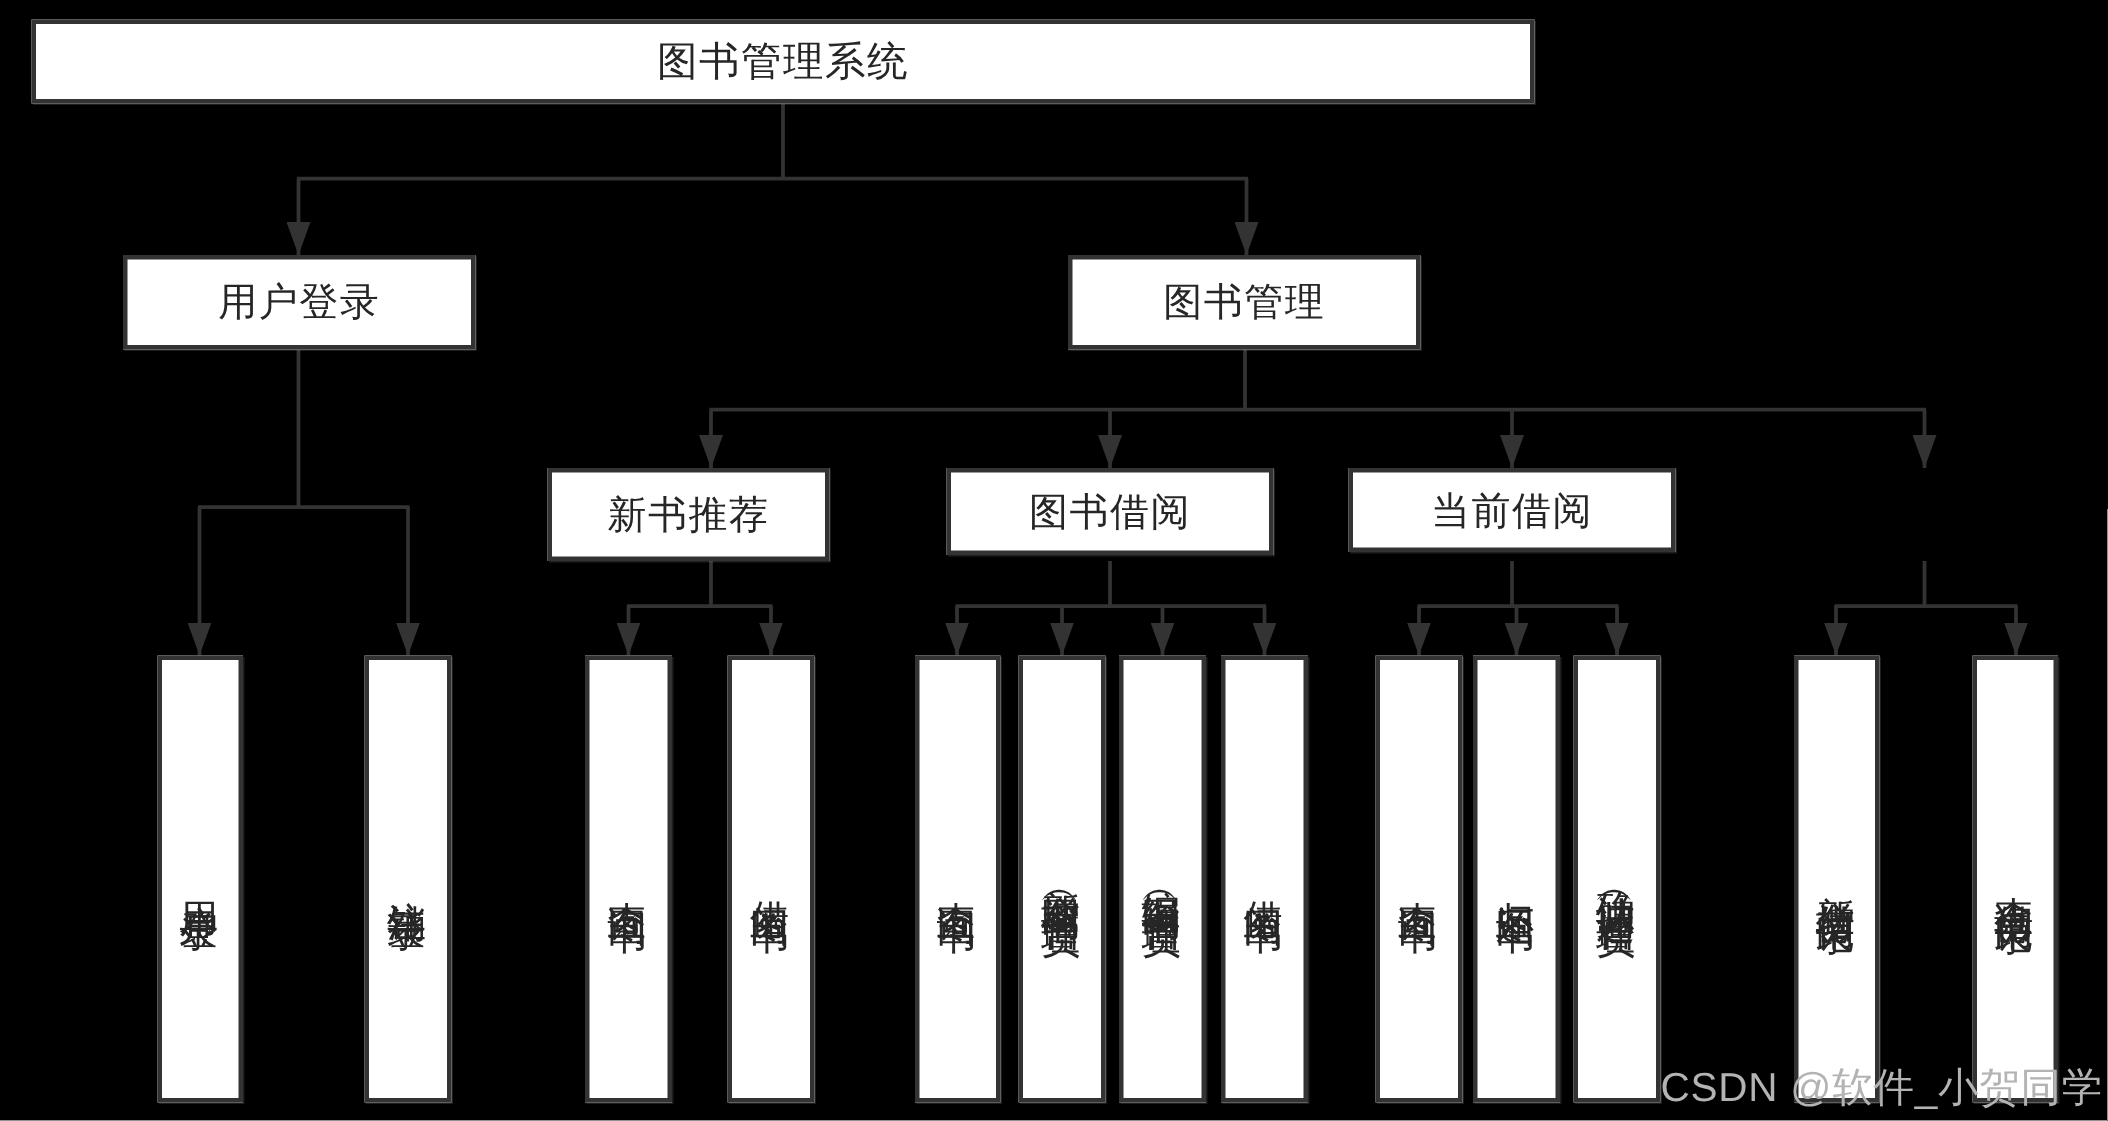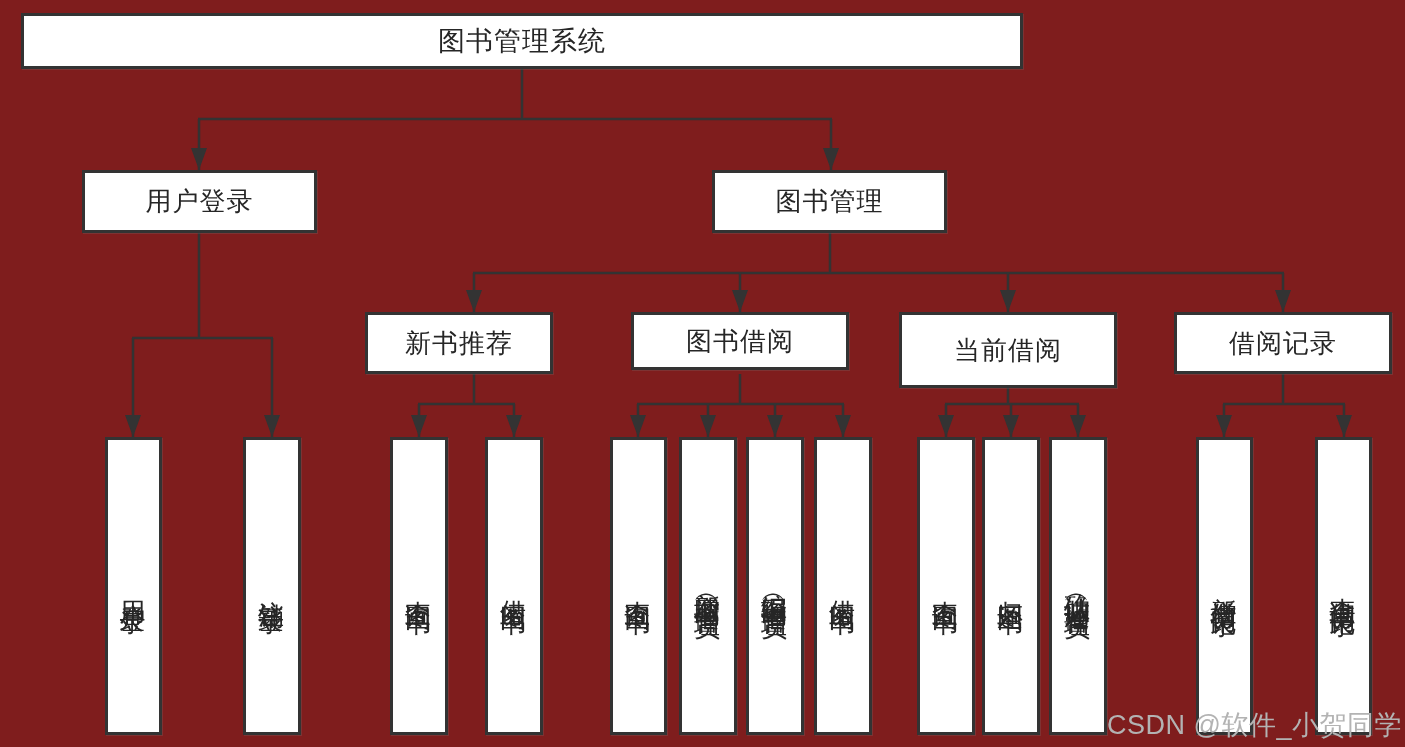--- a/index.html
+++ b/index.html
@@ -5,21 +5,21 @@
   html, body {
     margin: 0;
     padding: 0;
     background: #ffffff;
     font-family: "Liberation Sans", "DejaVu Sans", sans-serif;
   }
   #stage {
     position: relative;
     width: 1405px;
     height: 747px;
-    background: #7f1d1d;
+    background: #000000;
     overflow: hidden;
   }
   #wires {
     position: absolute;
     left: 0; top: 0;
     width: 1405px;
     height: 747px;
   }
   .box {
     position: absolute;
@@ -105,22 +105,21 @@
     <line x1="1344" y1="404" x2="1344" y2="437" stroke="#333333" stroke-width="2.5" marker-end="url(#arw)"></line>
   </svg>
 
   <div class="box root" style="left:21px; top:13px; width:1002px; height:56px;">图书管理系统</div>
 
   <div class="box" style="left:82px; top:170px; width:235px; height:63px;">用户登录</div>
   <div class="box" style="left:712px; top:170px; width:235px; height:63px;">图书管理</div>
 
   <div class="box" style="left:365px; top:312px; width:188px; height:62px;">新书推荐</div>
   <div class="box" style="left:631px; top:312px; width:218px; height:58px;">图书借阅</div>
-  <div class="box" style="left:899px; top:312px; width:218px; height:76px;text-align:center;">当前借阅</div>
-  <div class="box" style="left:1174px; top:312px; width:218px; height:62px;">借阅记录</div>
+  <div class="box" style="left:899px; top:312px; width:218px; height:56px;text-align:center;">当前借阅</div>
 
   <div class="box vert" style="left:105px; top:437px; width:57px; height:298px;">用户登录</div>
   <div class="box vert" style="left:243px; top:437px; width:58px; height:298px;">注销登录</div>
 
   <div class="box vert" style="left:390px; top:437px; width:58px; height:298px;">查询图书</div>
   <div class="box vert" style="left:485px; top:437px; width:58px; height:298px;">借阅图书</div>
 
   <div class="box vert" style="left:610px; top:437px; width:57px; height:298px;">查询图书</div>
   <div class="box vert" style="left:679px; top:437px; width:58px; height:298px;">新增图书（管理员）</div>
   <div class="box vert" style="left:746px; top:437px; width:58px; height:298px;">编辑图书（管理员）</div>

